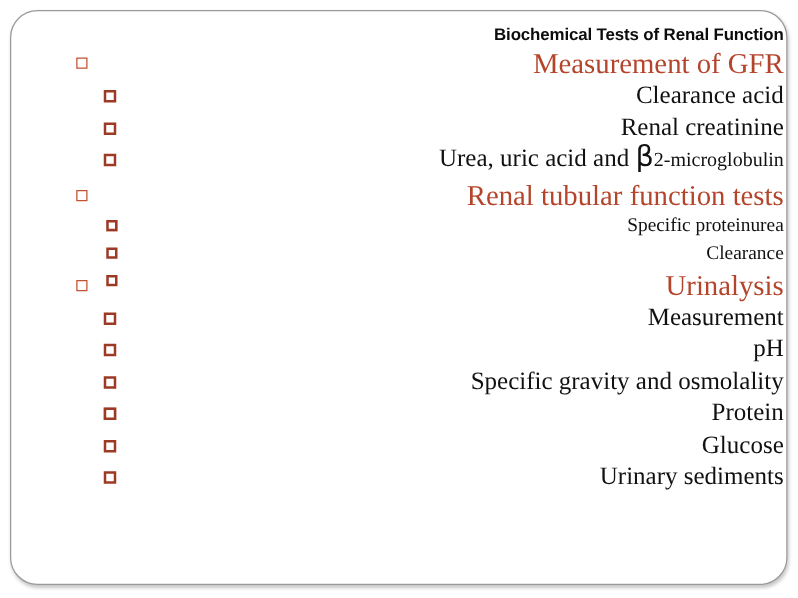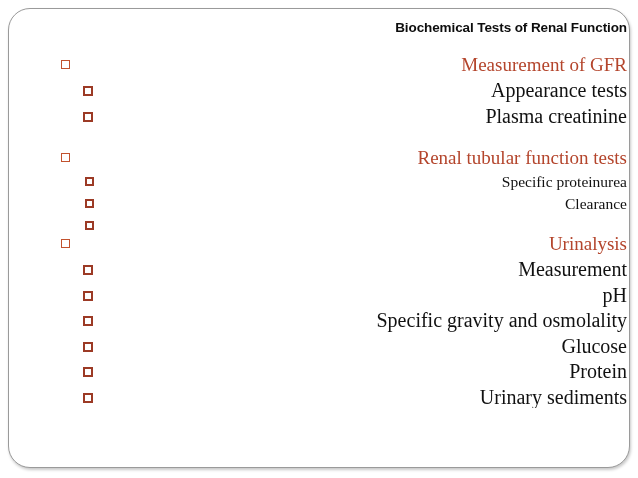--- a/index.html
+++ b/index.html
@@ -62,23 +62,23 @@
   li {
     position: relative;
     white-space: nowrap;
   }
 
   
   li.lvl1 {
     padding-left: 28px;
     margin-left: 9px;
     color: #b4452c;
-    font-size: 19px;
+    font-size: 23px;
     line-height: 26px;
-    margin-top: 16px;
+    margin-top: 2px;
   }
   li.lvl1 > .bullet {
     position: absolute;
     left: 5px;
     top: 8px;
     width: 9px;
     height: 9px;
     box-sizing: border-box;
     border: 1.6px solid #c2522e;
     background: transparent;
@@ -136,25 +136,29 @@
   <div id="slide-title">Biochemical Tests of Renal Function</div>
 
   <ul class="outline">
 
     <li class="lvl1">
       <span class="bullet"></span>
       <span>Measurement of GFR</span>
     </li>
     <li class="lvl2">
       <span class="bullet"></span>
-      <span>Appearance tests</span>
-    </li>
-    <li class="lvl2">
-      <span class="bullet"></span>
-      <span>Plasma creatinine</span>
+      <span>Clearance acid</span>
+    </li>
+    <li class="lvl2">
+      <span class="bullet"></span>
+      <span>Renal creatinine</span>
+    </li>
+    <li class="lvl2">
+      <span class="bullet"></span>
+      <span>Urea, uric acid and </span><span class="beta">β</span><span class="sub-after">2-microglobulin</span>
     </li>
 
     <li class="lvl1">
       <span class="bullet"></span>
       <span>Renal tubular function tests</span>
     </li>
     <li class="lvl2 small">
       <span class="bullet"></span>
     </li>
     <li class="lvl2 small">
@@ -183,25 +187,25 @@
     </li>
     <li class="lvl2">
       <span class="bullet"></span>
       <span>Specific gravity and osmolality</span>
     </li>
     <li class="lvl2">
       <span class="bullet"></span>
     </li>
     <li class="lvl2">
       <span class="bullet"></span>
+      <span>Protein</span>
+    </li>
+    <li class="lvl2">
+      <span class="bullet"></span>
       <span>Glucose</span>
-    </li>
-    <li class="lvl2">
-      <span class="bullet"></span>
-      <span>Protein</span>
     </li>
     <li class="lvl2">
       <span class="bullet"></span>
       <span>Urinary sediments</span>
     </li>
 
   </ul>
 </div>
 
 </body></html>

